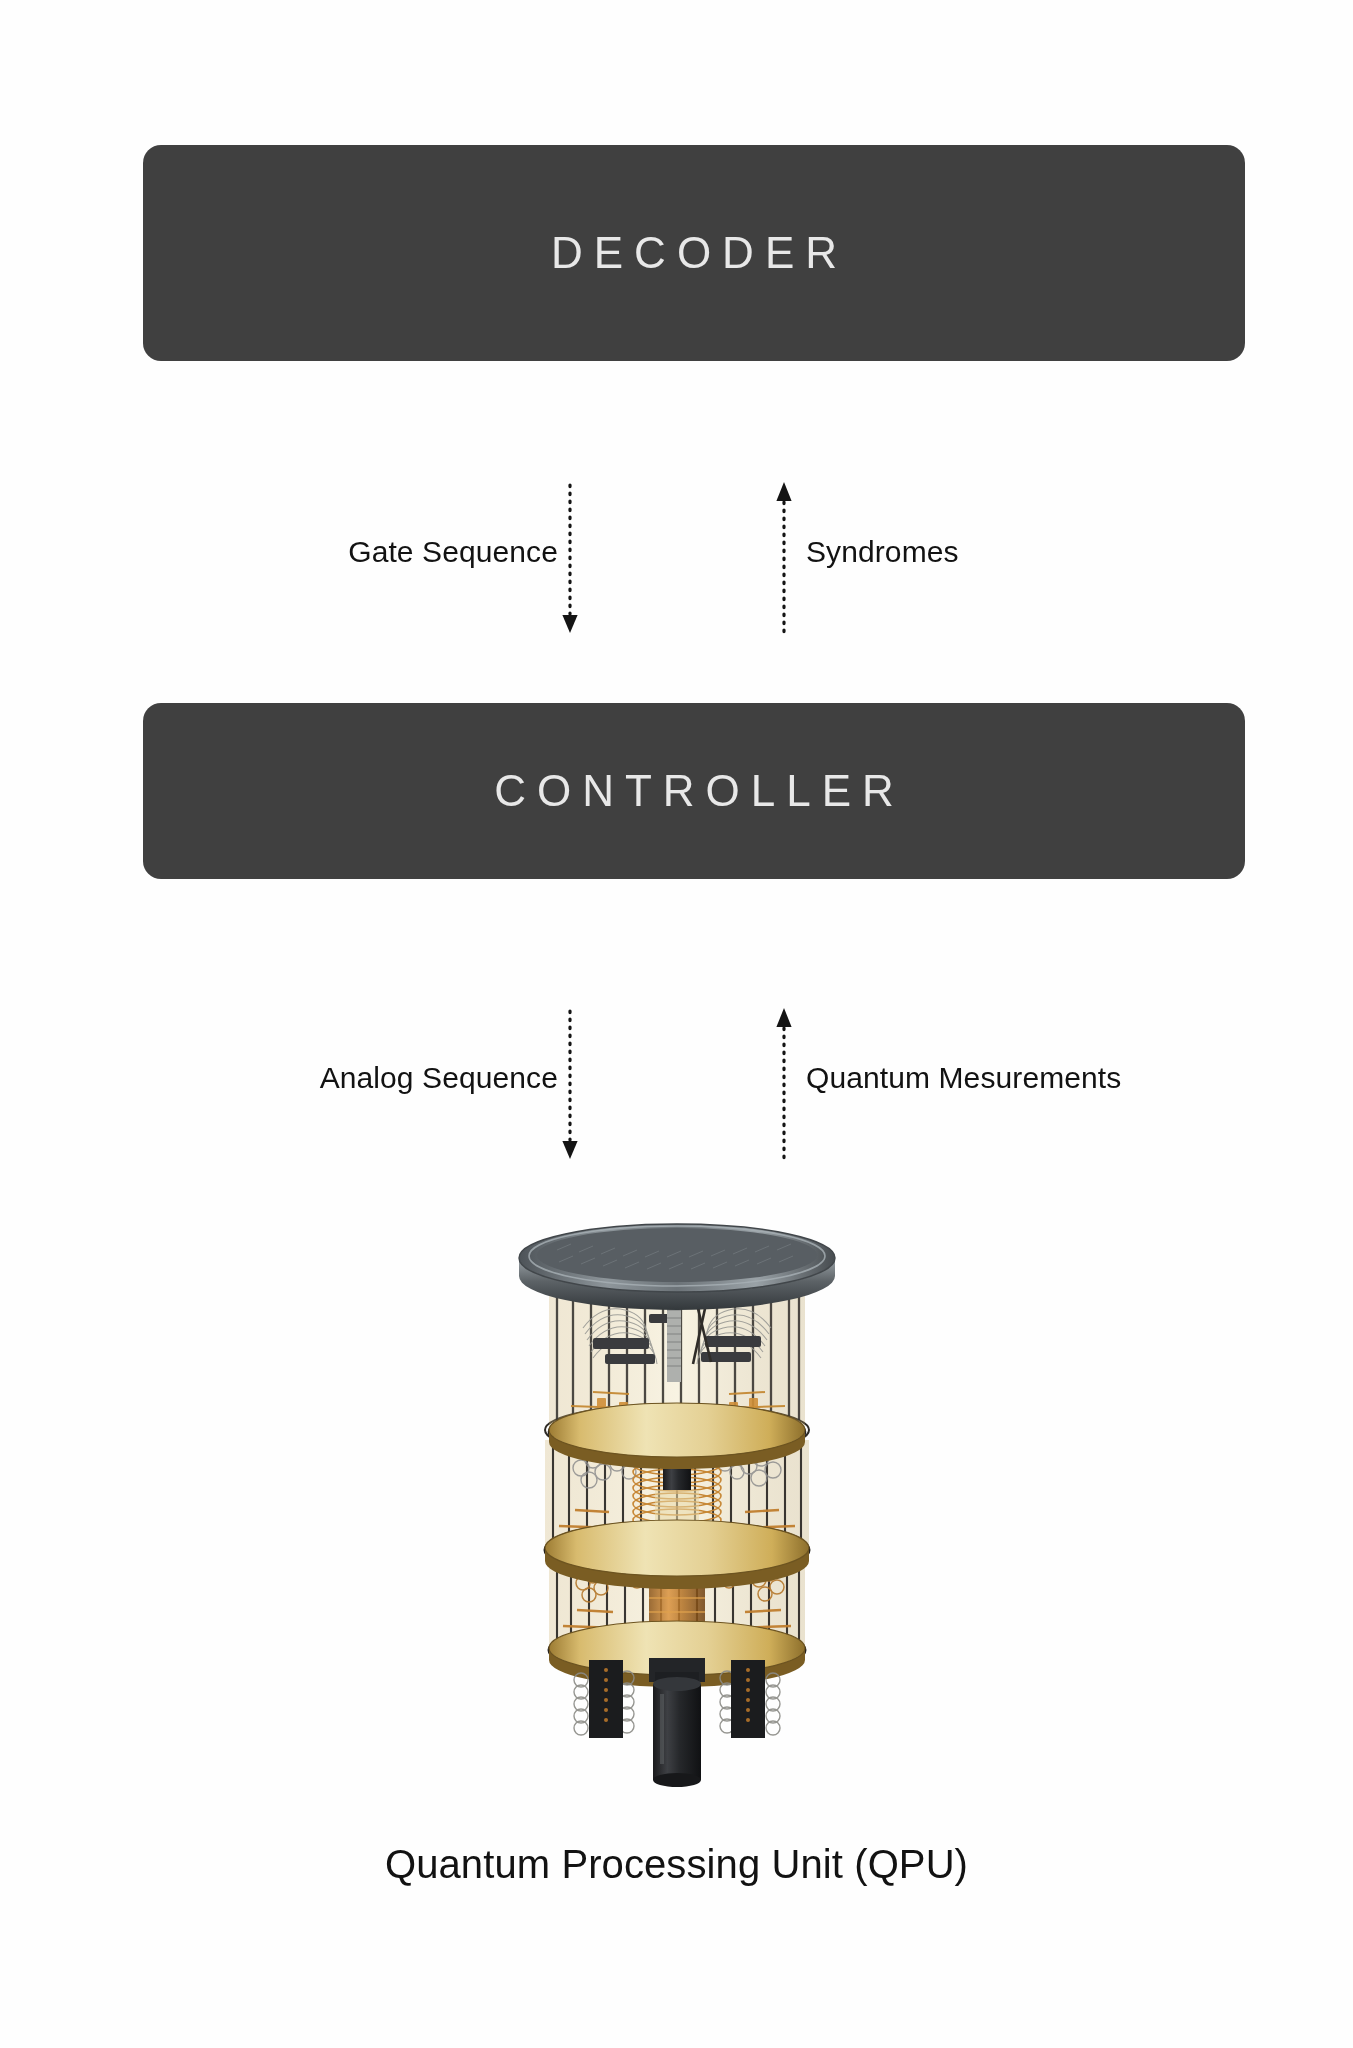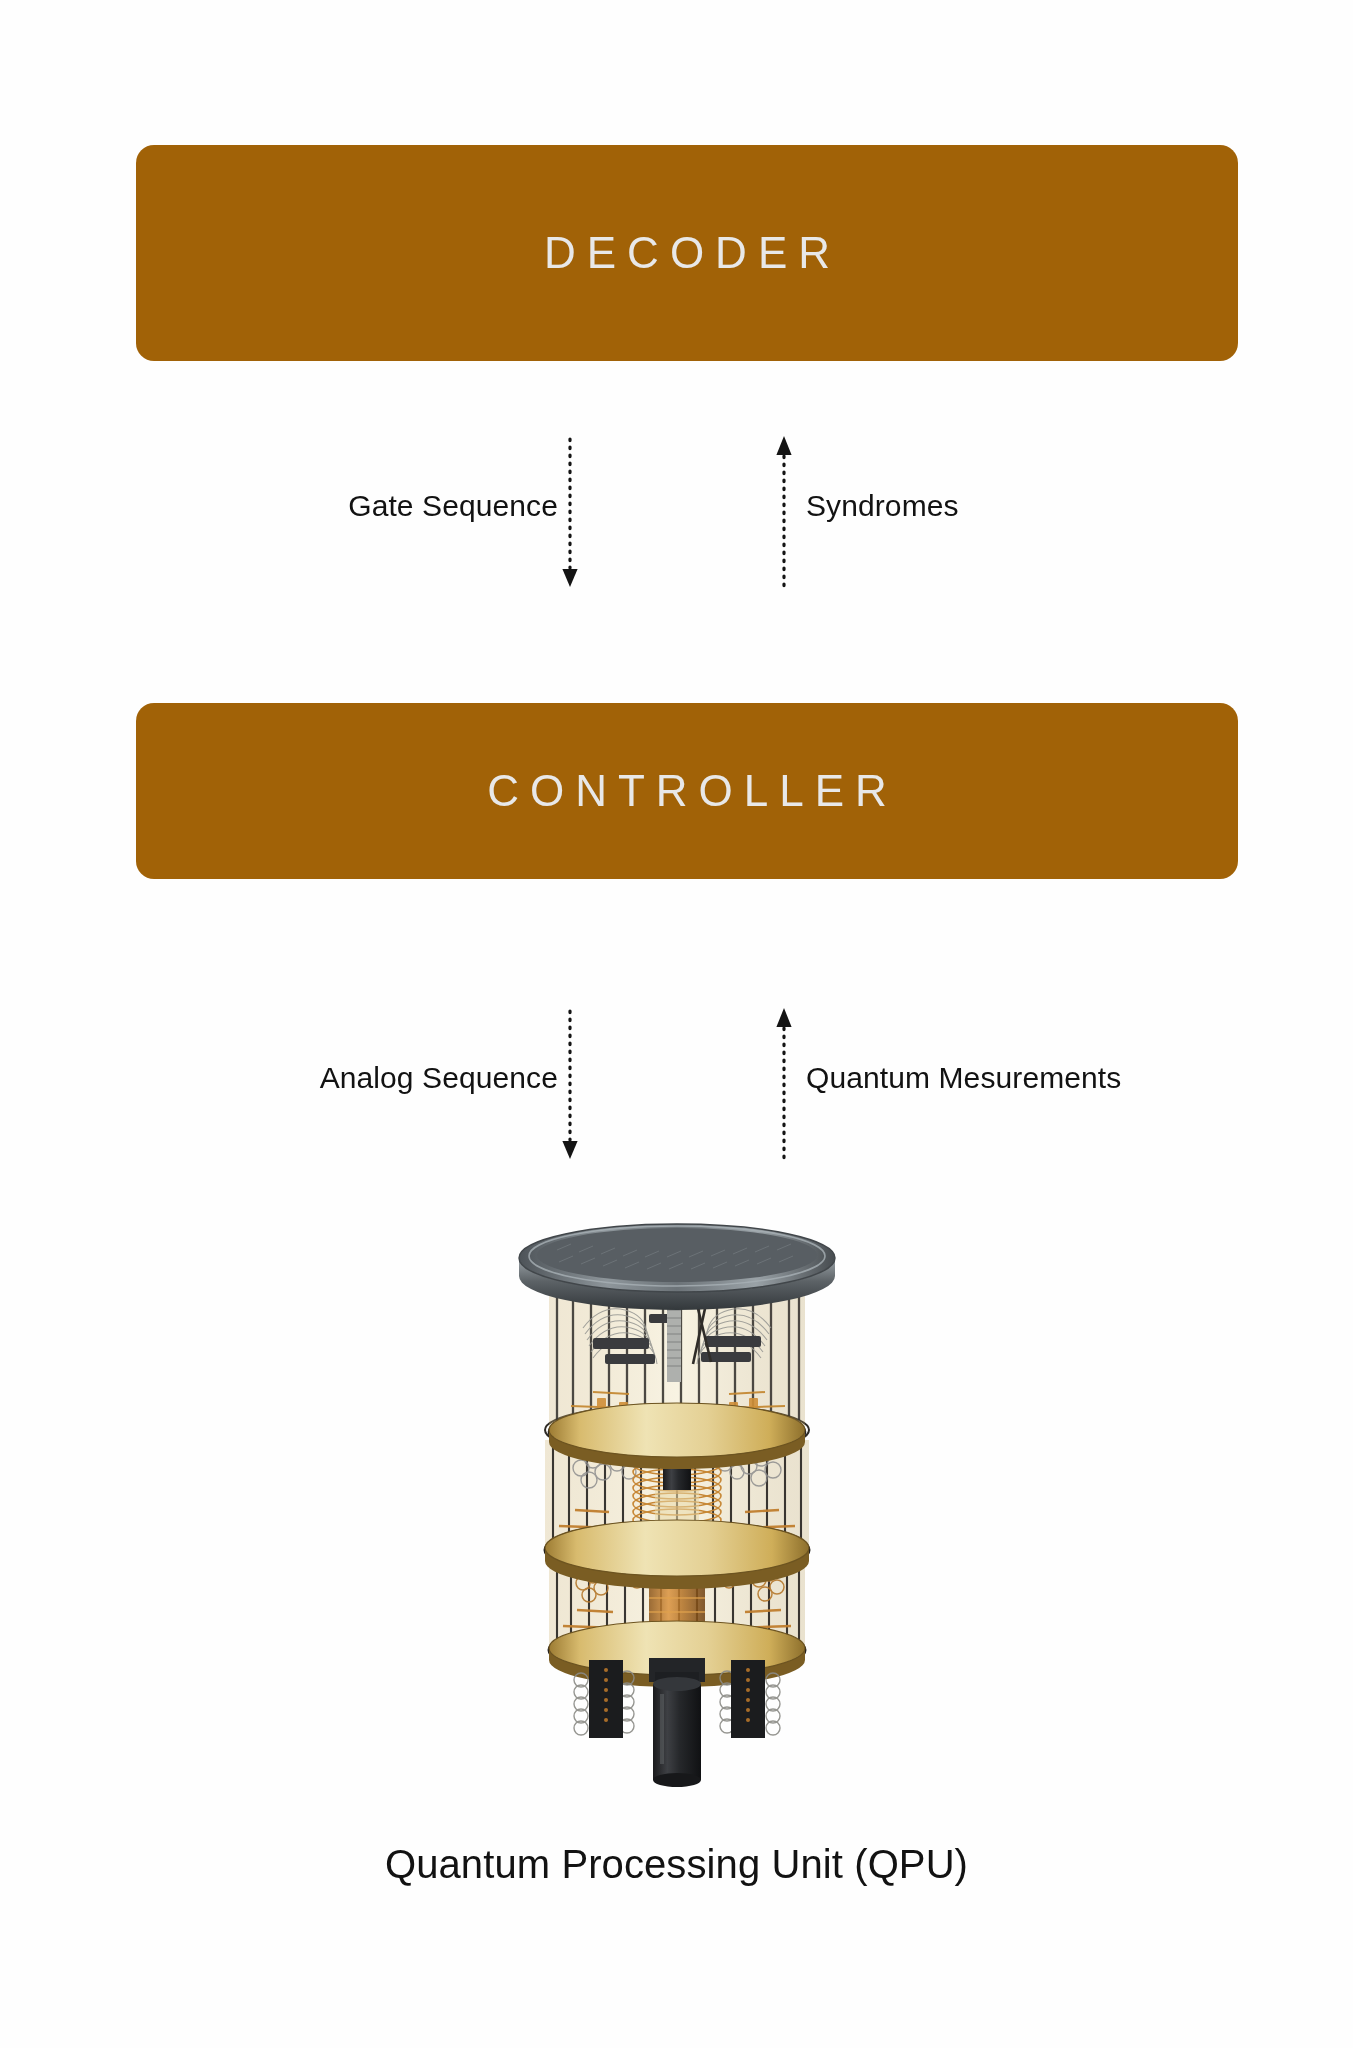--- a/index.html
+++ b/index.html
@@ -13,23 +13,23 @@
   #page {
     position: relative;
     width: 1353px;
     height: 2048px;
     background: #fefefe;
   }
 
   
   .block {
     position: absolute;
-    left: 136px;
+    left: 143px;
     width: 1102px;
-    background: #a16207;
+    background: #404040;
     border-radius: 18px;
     display: flex;
     align-items: center;
     justify-content: center;
   }
   .block-label {
     color: #e8e8e8;
     font-size: 44px;
     font-weight: 500;
     letter-spacing: 11px;
@@ -40,21 +40,21 @@
   #decoder-box  { top: 145px; height: 216px; }
   #controller-box { top: 703px; height: 176px; }
 
   
   .flow-row {
     position: absolute;
     left: 0;
     width: 1353px;
     height: 160px;
   }
-  #flow-row-1 { top: 436px; }
+  #flow-row-1 { top: 482px; }
   #flow-row-2 { top: 1008px; }
 
   .flow-label {
     position: absolute;
     font-size: 30px;
     font-weight: 500;
     color: #121212;
     white-space: nowrap;
     letter-spacing: 0.1px;
   }

